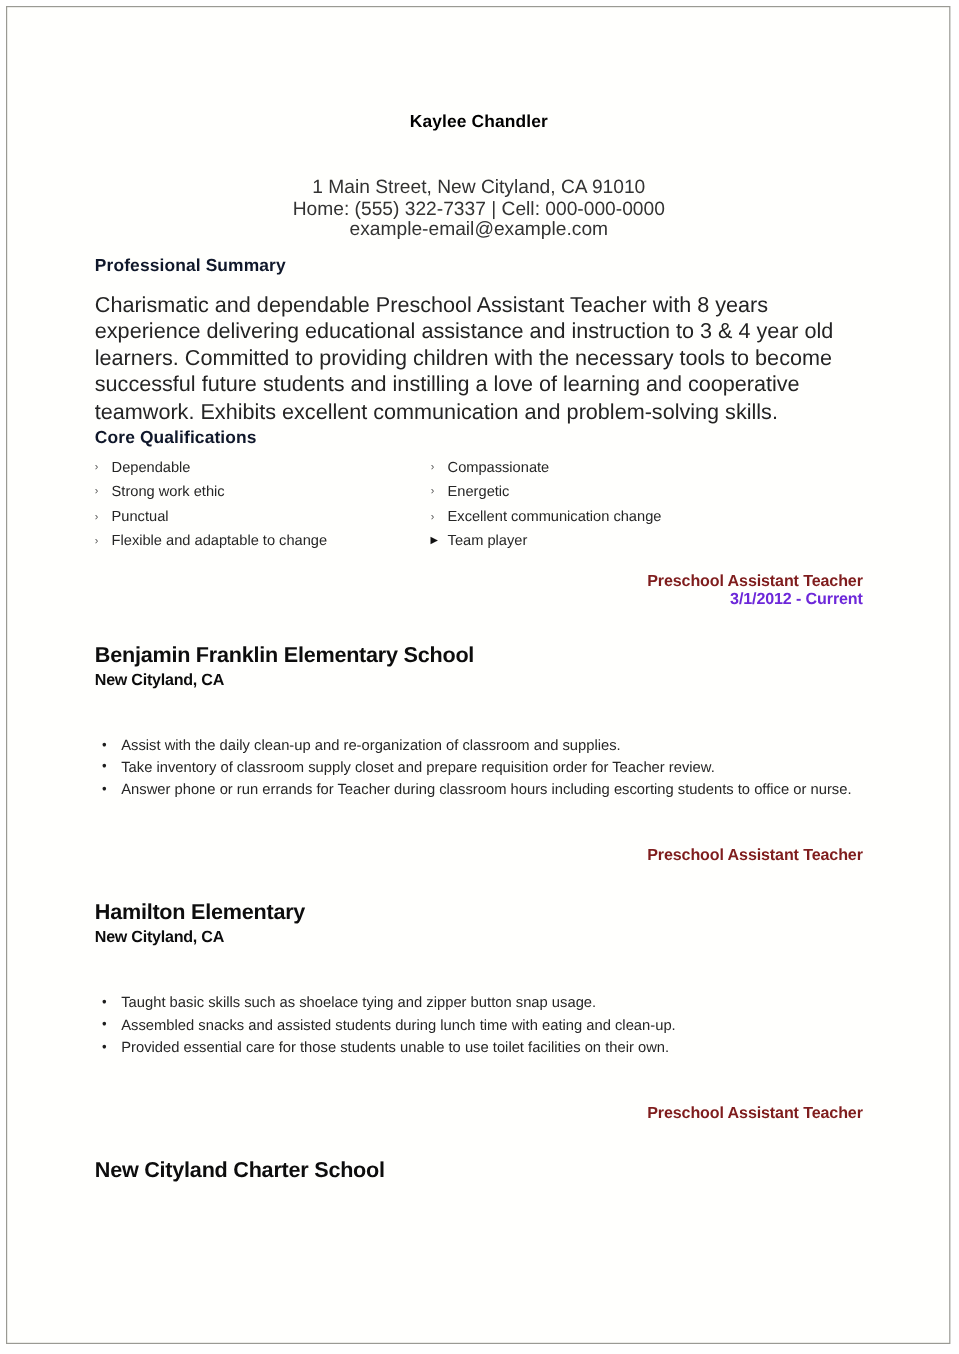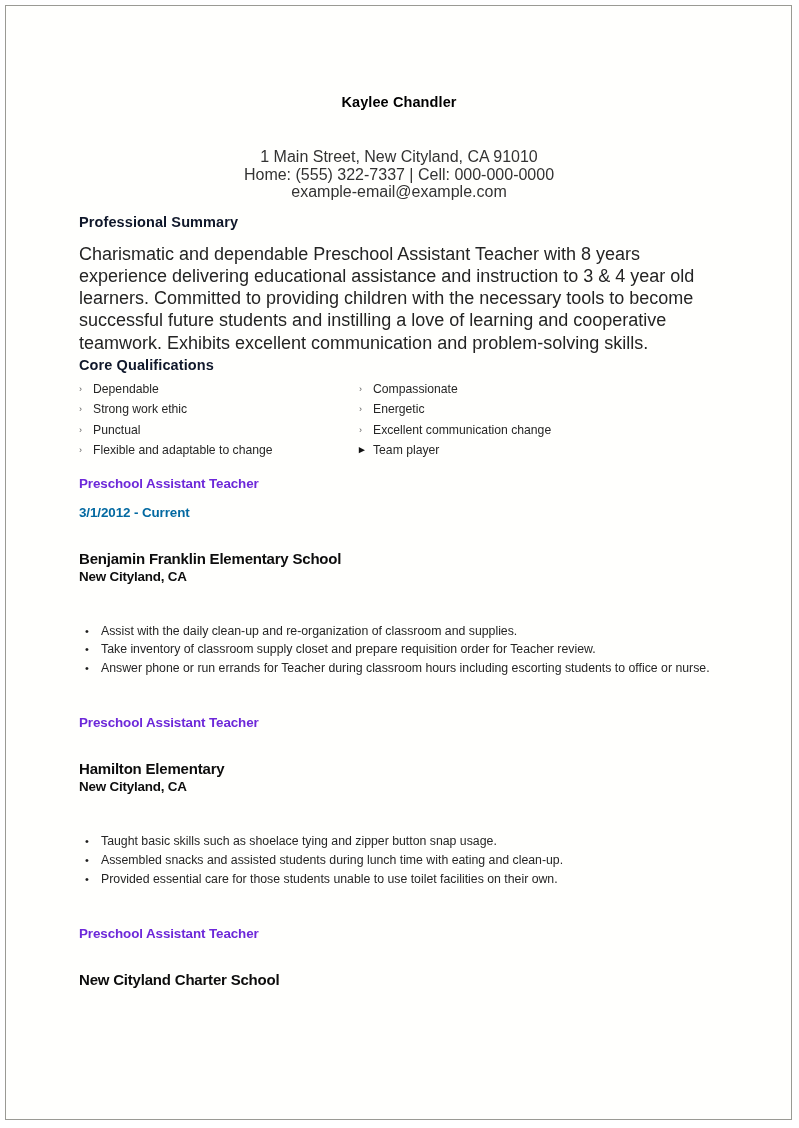--- a/index.html
+++ b/index.html
@@ -97,32 +97,34 @@
     color: #111;
     font-size: 11px;
     font-weight: bold;
   }
 
   
   .job { }
   .job-title {
     font-size: 13.4px;
     font-weight: bold;
+    color: #7f1d1d;
+    letter-spacing: -0.1px;
+    text-align: right;
+  }
+  .job-dates {
+    font-size: 13.4px;
+    font-weight: bold;
     color: #6d28d9;
     letter-spacing: -0.1px;
-  }
-  .job-dates {
-    font-size: 13.4px;
-    font-weight: bold;
-    color: #0369a1;
-    letter-spacing: -0.1px;
-    margin-top: 14px;
+    margin-top: 0;
+    text-align: right;
   }
   .job-company {
-    font-size: 15px;
+    font-size: 18px;
     font-weight: bold;
     color: #0d0d0d;
     letter-spacing: -0.2px;
   }
   .job-location {
     font-size: 13.4px;
     font-weight: bold;
     color: #0d0d0d;
     letter-spacing: -0.2px;
     margin-top: 2px;

